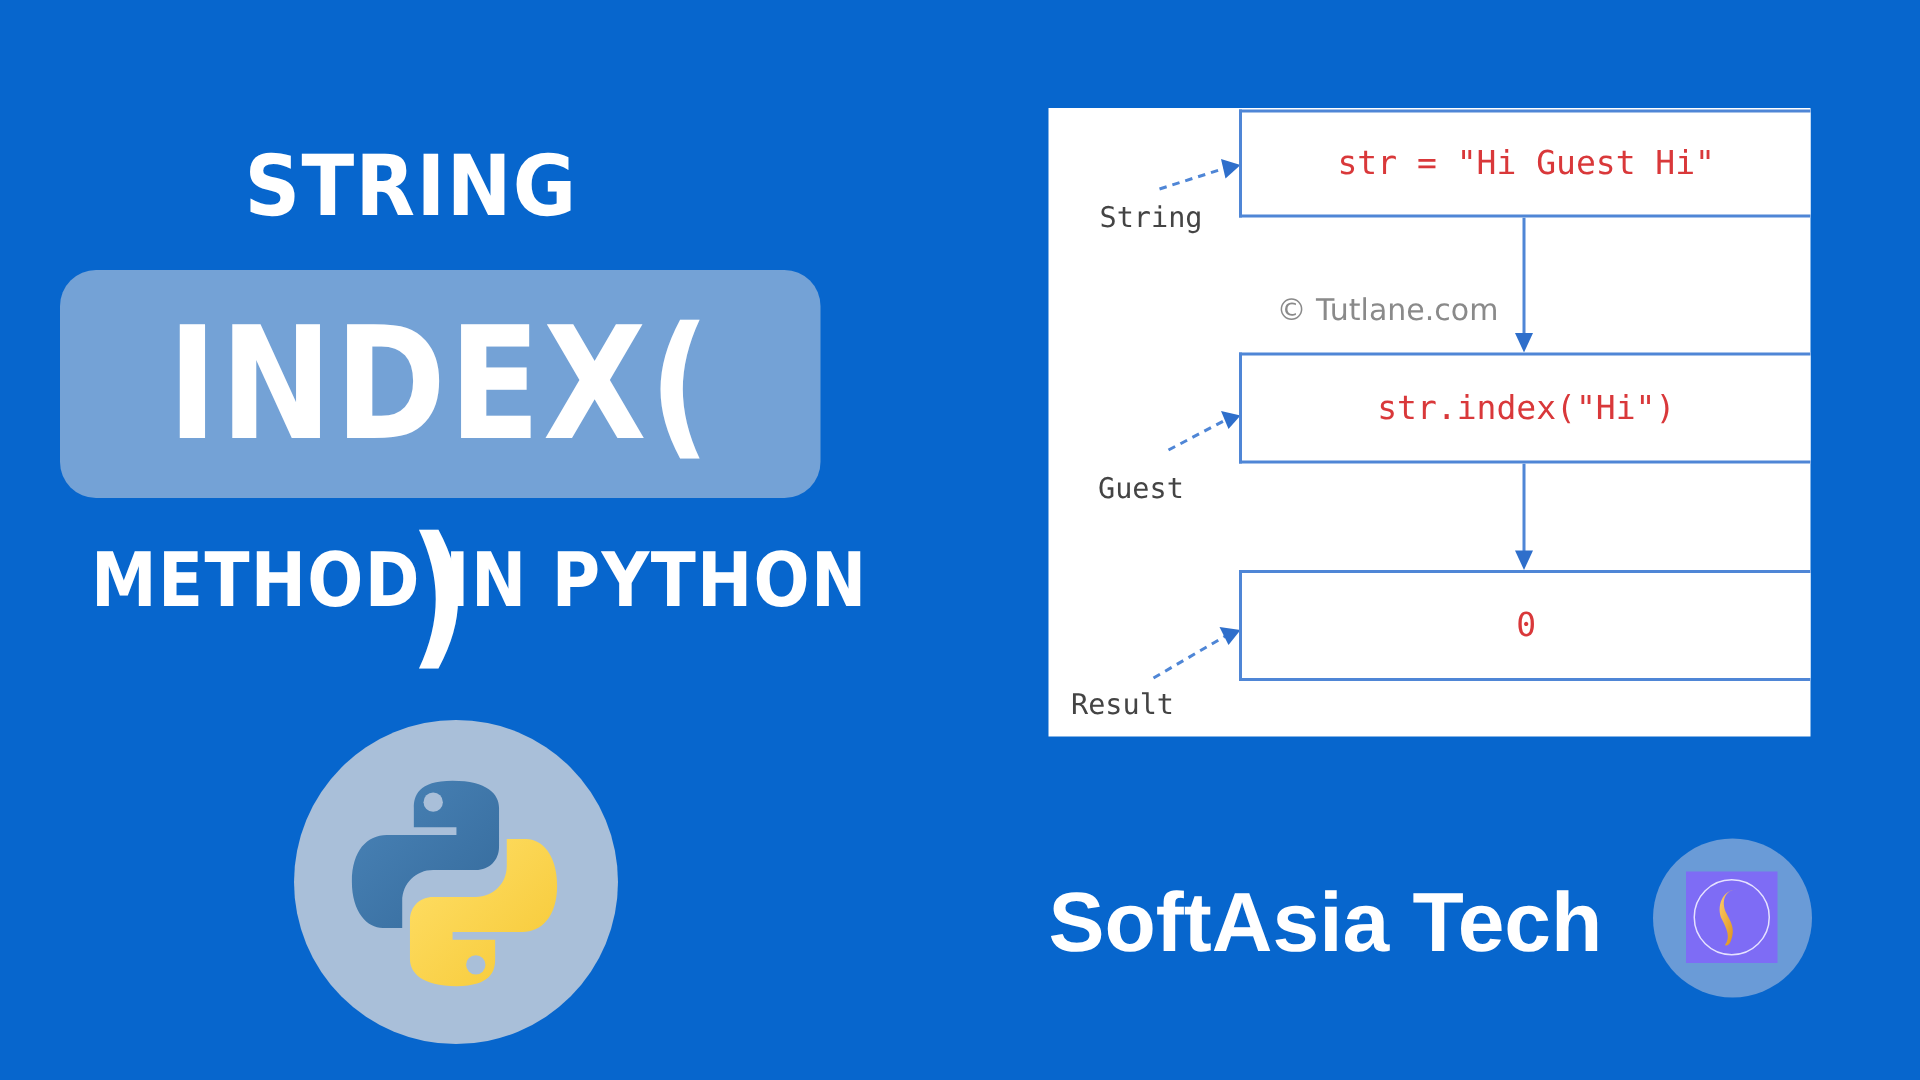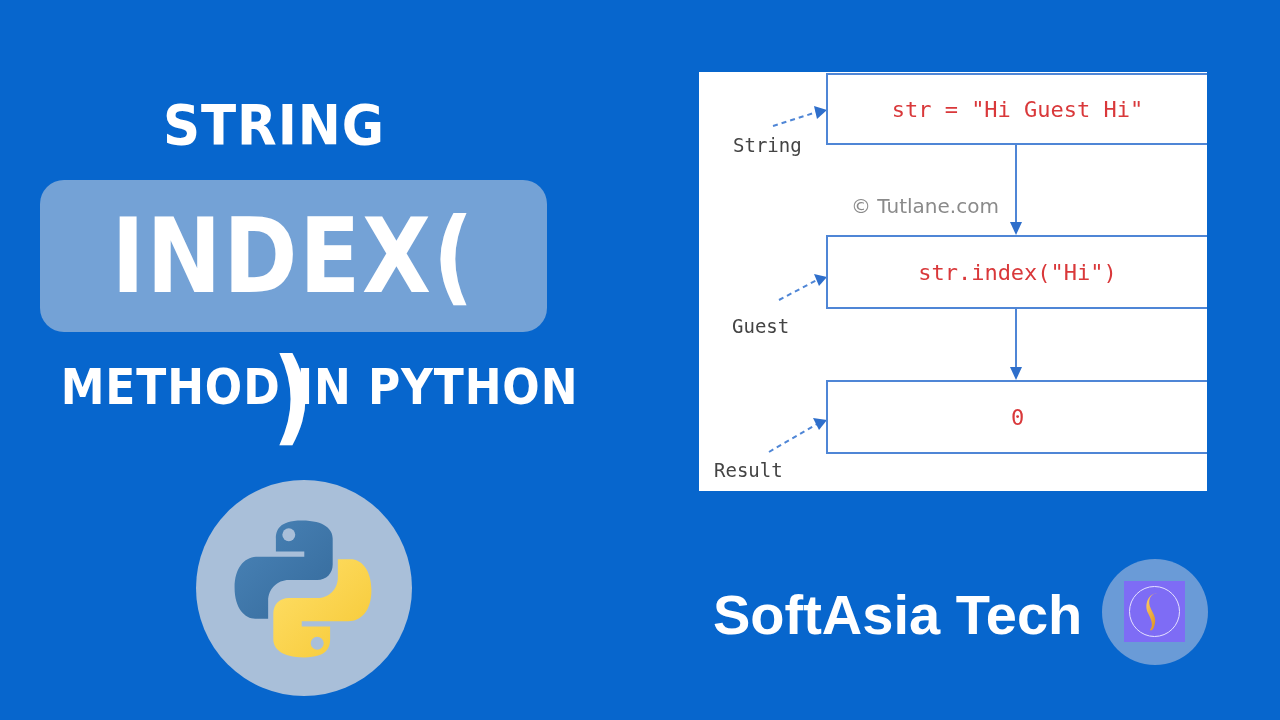--- a/index.html
+++ b/index.html
@@ -63,21 +63,21 @@
   .label-result { left: 15px; top: 387px; }
   .watermark {
     position: absolute; left: 152px; top: 122px;
     font-family: "DejaVu Sans", sans-serif; color: #8a8a8a; font-size: 20px;
   }
   .diagram svg.arrows { position: absolute; left: 0; top: 0; width: 508px; height: 419px; }
 
   .brand-text {
     position: absolute; left: 699px; top: 580px;
     font-family: "Liberation Sans", sans-serif; font-weight: bold;
-    color: #fff; font-size: 56px; line-height: 70px; margin-left: 14px;
+    color: #fff; font-size: 56px; line-height: 70px;
   }
   .brand-circle {
     position: absolute; left: 1102px; top: 559px; width: 106px; height: 106px;
     border-radius: 50%; background: #6a9bd7;
   }
   .brand-square {
     position: absolute; left: 1124px; top: 581px; width: 61px; height: 61px;
     background: #7e6cf5;
   }
 </style>

